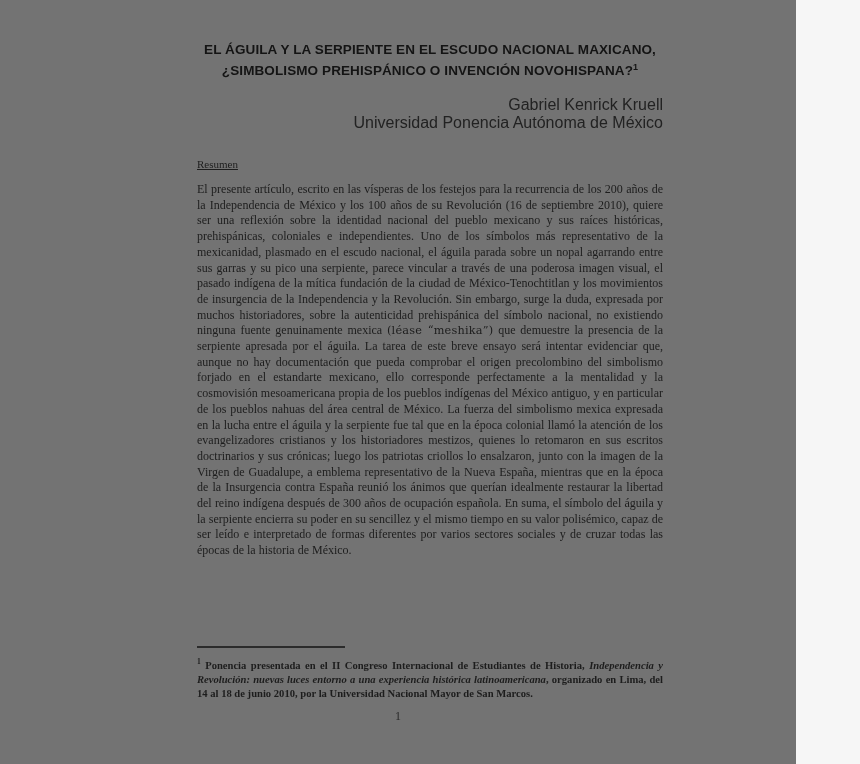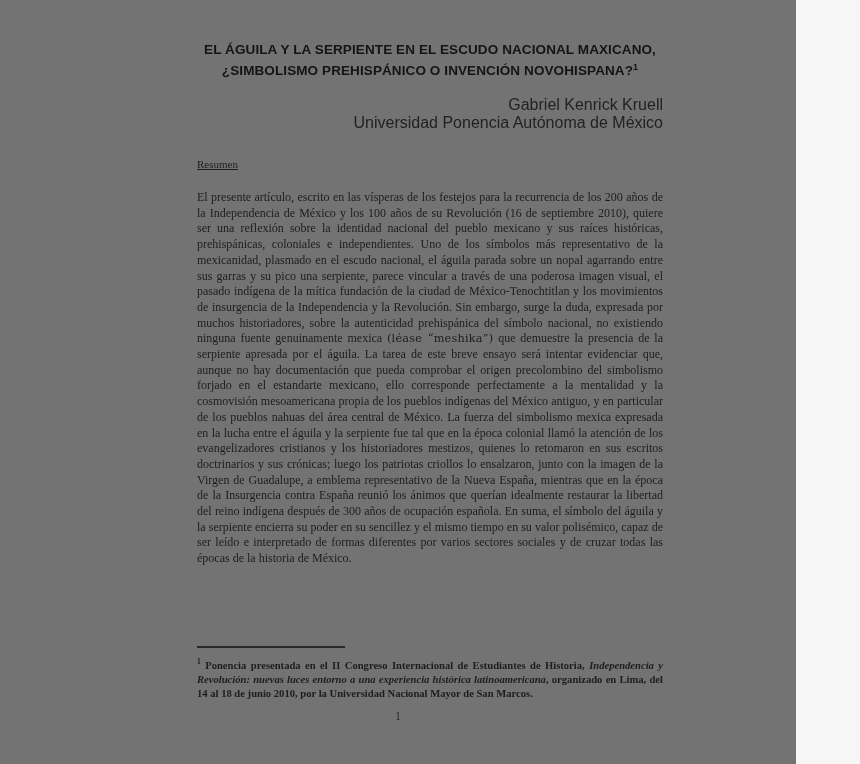--- a/index.html
+++ b/index.html
@@ -51,21 +51,21 @@
     top: 158px;
     left: 197px;
     width: 466px;
   }
   .abstract-heading {
     font-size: 11px;
     text-decoration: underline;
     color: #1d1d1d;
   }
   .abstract-body {
-    margin-top: 20px;
+    margin-top: 12px;
     text-align: justify;
     font-size: 12px;
     line-height: 15.7px;
     color: #1d1d1d;
   }
   .alt-font {
     font-family: "DejaVu Serif", serif;
     font-size: 11.3px;
     letter-spacing: 0.2px;
   }

